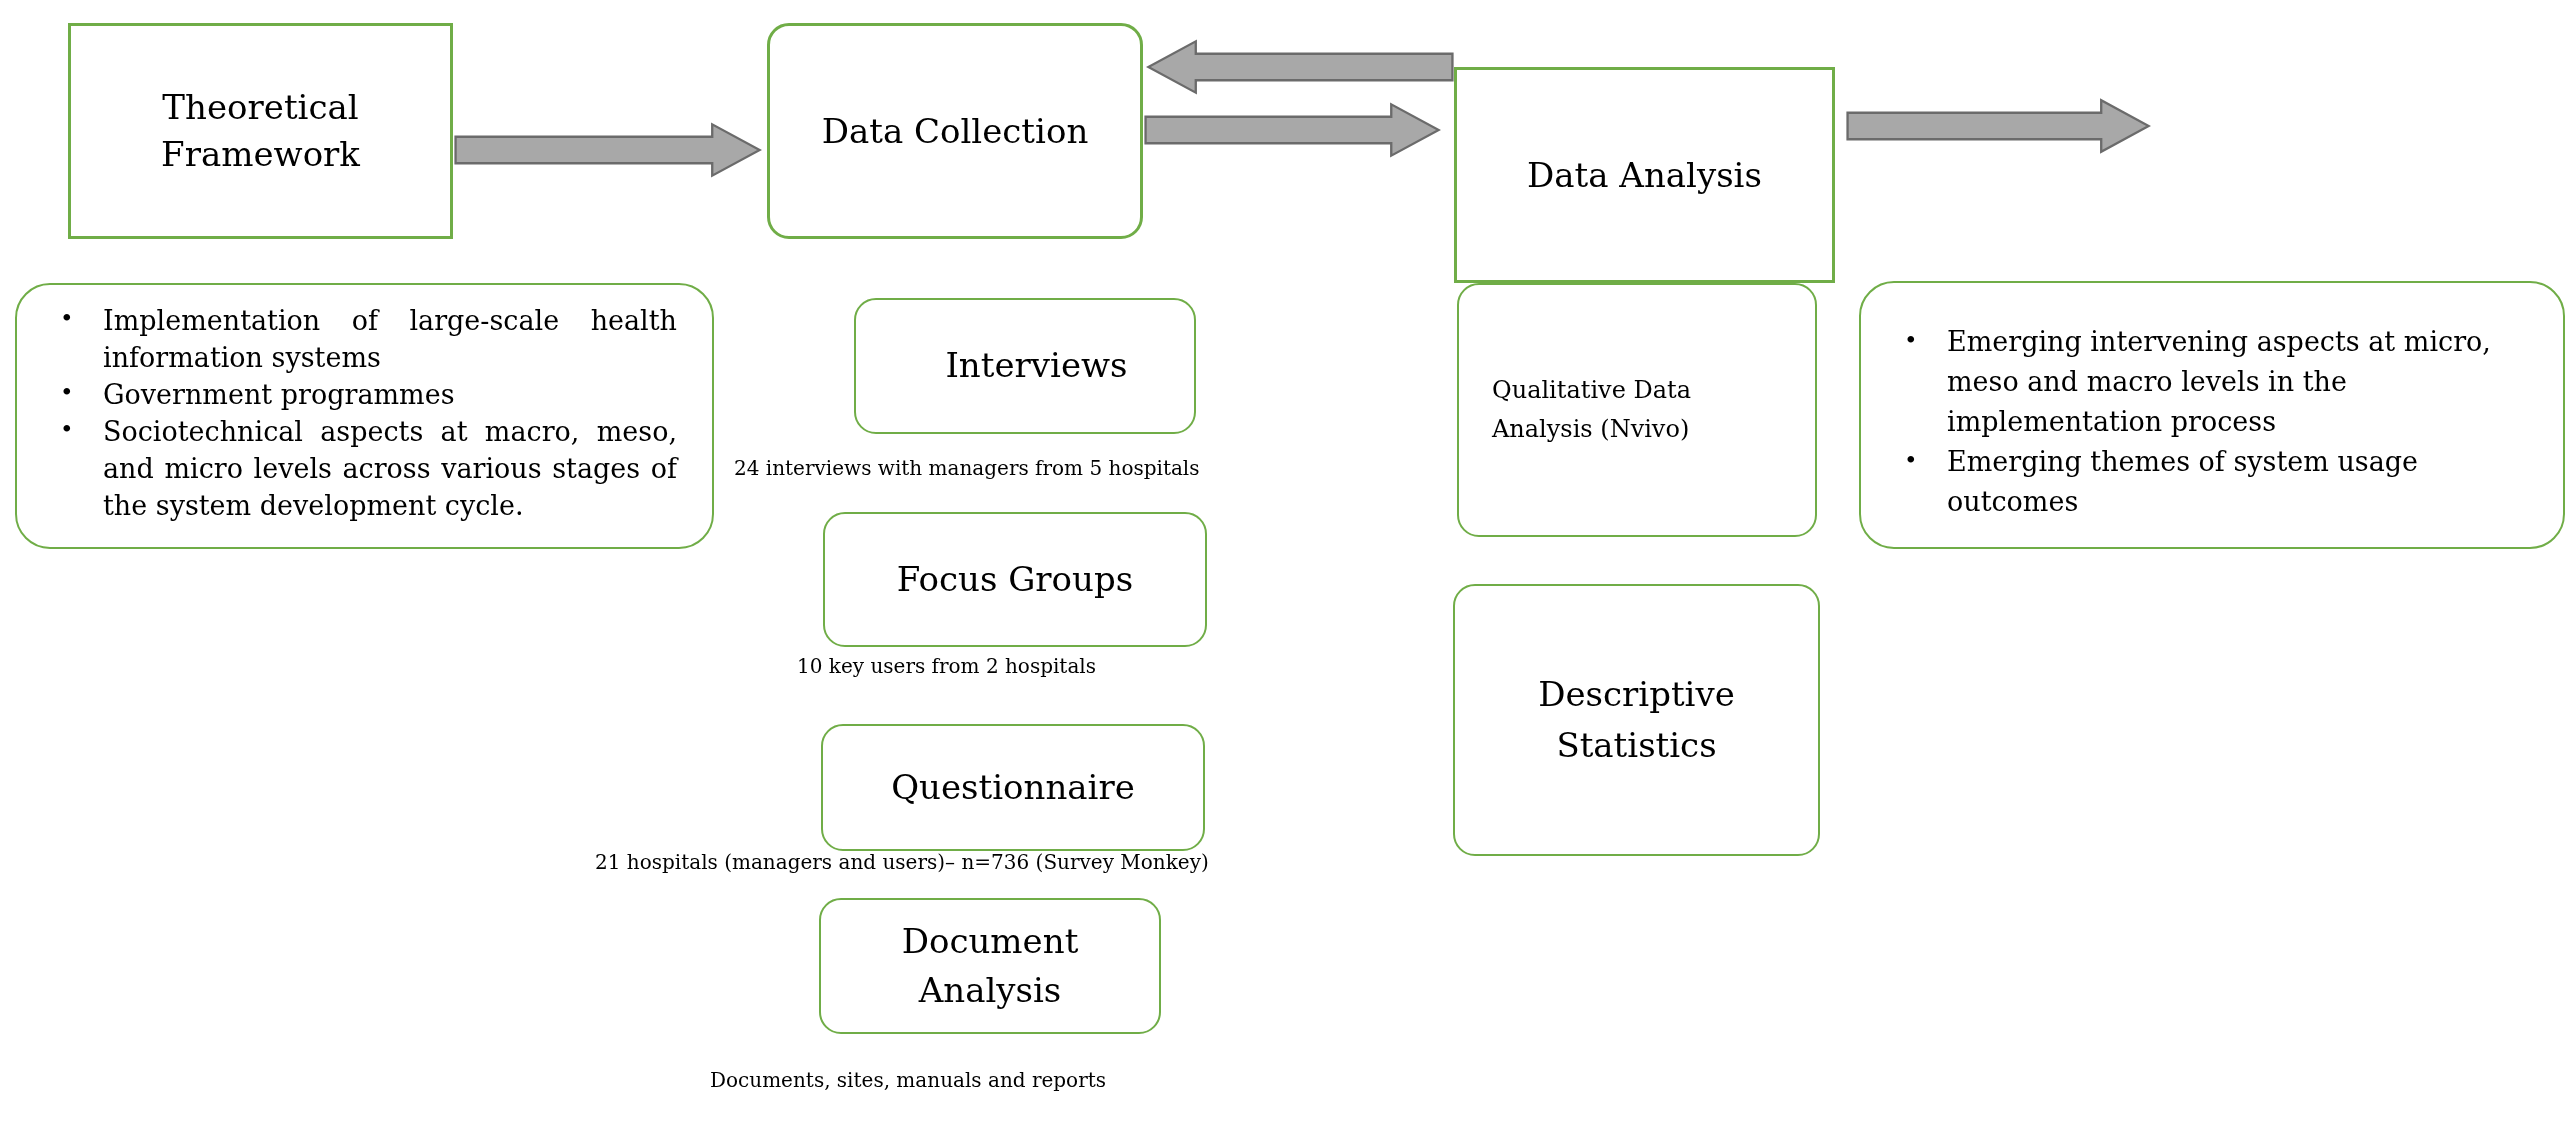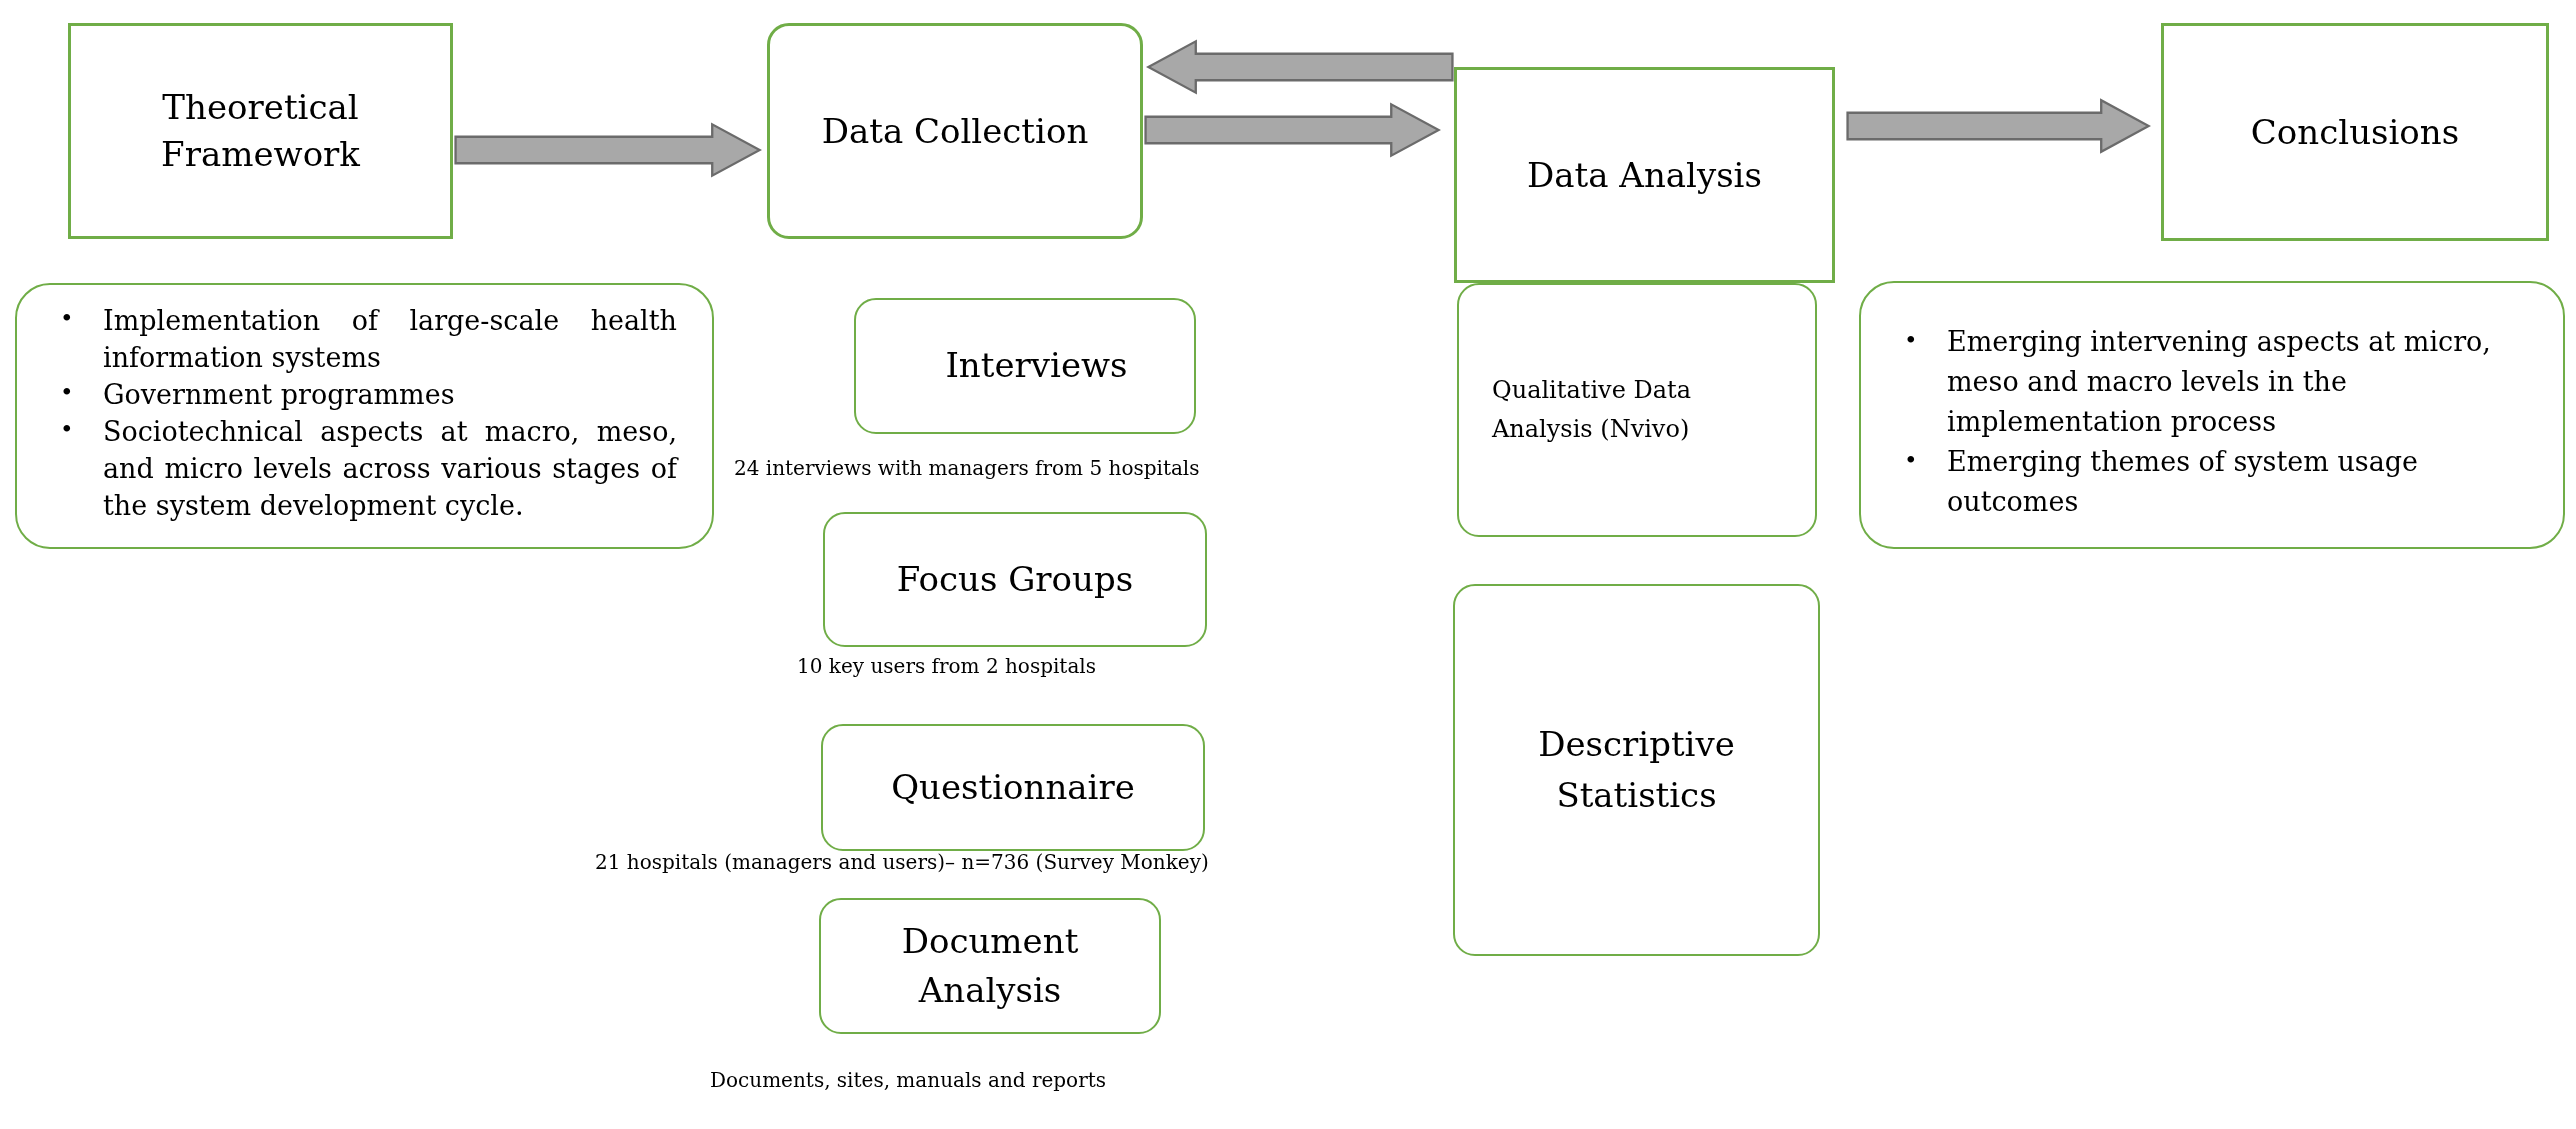--- a/index.html
+++ b/index.html
@@ -38,21 +38,21 @@
     font-size:34px;line-height:1.45;
   }
   #method-interviews{left:854px;top:298px;width:342px;height:136px;padding-left:23px;}
   #method-focus{left:823px;top:512px;width:384px;height:135px;}
   #method-quest{left:821px;top:724px;width:384px;height:127px;}
   #method-doc{left:819px;top:898px;width:342px;height:136px;}
   #method-doc .lbl{max-width:249px;}
 
   #analysis-qual{left:1457px;top:283px;width:360px;height:254px;display:flex;align-items:center;}
   #analysis-qual .lbl{margin-left:33px;width:257px;text-align:left;font-size:24px;line-height:1.62;}
-  #analysis-desc{left:1453px;top:584px;width:367px;height:372px;display:flex;align-items:center;justify-content:center;}
+  #analysis-desc{left:1453px;top:584px;width:367px;height:272px;display:flex;align-items:center;justify-content:center;}
   #analysis-desc .lbl{max-width:233px;text-align:center;font-size:34px;line-height:1.5;}
 
   
   .notes-box{border-radius:35px;}
   #notes-left{left:15px;top:283px;width:699px;height:266px;padding:17px 35px 7.8px 0;}
   #notes-right{left:1859px;top:281px;width:706px;height:268px;padding:39px 31px 7.8px 0;}
   .notes-box ul{list-style:none;}
   .notes-box li{position:relative;padding-left:86px;font-size:27px;}
   #notes-left li{line-height:37px;text-align:justify;}
   #notes-right li{line-height:40px;}
@@ -79,23 +79,20 @@
 <div class="canvas">
 
   <div class="top-box" id="stage-tf">
     <span class="lbl">Theoretical Framework</span>
   </div>
   <div class="top-box" id="stage-dc">
     <span class="lbl">Data Collection</span>
   </div>
   <div class="top-box" id="stage-da">
     <span class="lbl">Data Analysis</span>
-  </div>
-  <div class="top-box" id="stage-co">
-    <span class="lbl">Conclusions</span>
   </div>
 
   <svg class="arrow" id="arrow-1" width="308" height="58" viewBox="0 0 396 74">
     <polygon points="2,20 332,20 332,4 393,37 332,70 332,54 2,54"></polygon>
   </svg>
   <svg class="arrow" id="arrow-2" width="308" height="58" viewBox="0 0 396 74">
     <polygon points="394,20 64,20 64,4 3,37 64,70 64,54 394,54"></polygon>
   </svg>
   <svg class="arrow" id="arrow-3" width="297" height="58" viewBox="0 0 382 74">
     <polygon points="2,20 318,20 318,4 379,37 318,70 318,54 2,54"></polygon>

